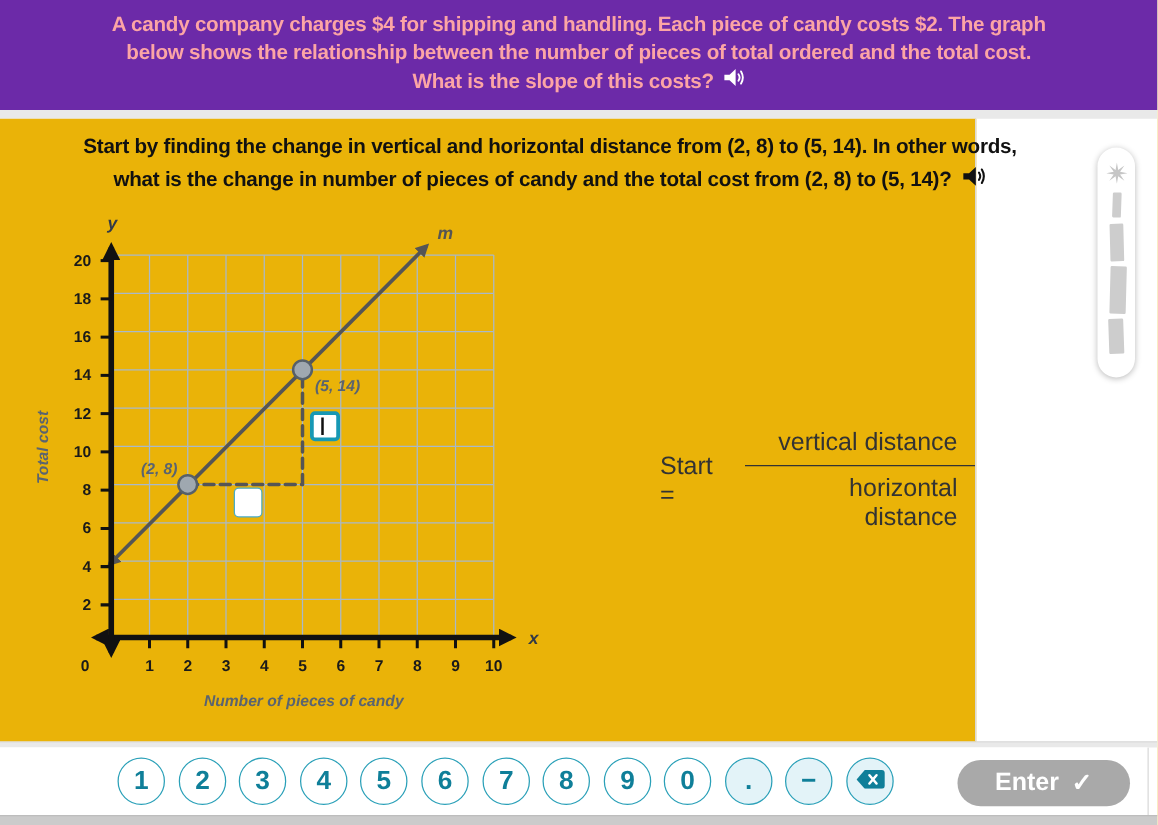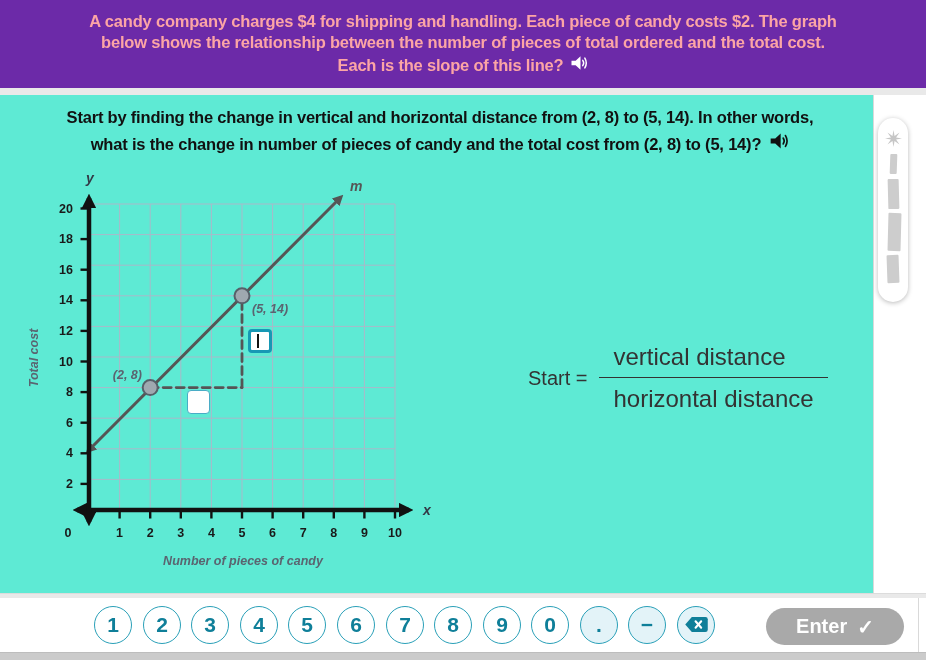--- a/index.html
+++ b/index.html
@@ -10,42 +10,42 @@
   .header { width:926px; height:88px; background:#6c2aa8; color:#fca5a5;
     display:flex; flex-direction:column; align-items:center; justify-content:center;
     font-weight:bold; font-size:16.5px; line-height:21.5px; letter-spacing:-0.2px; text-align:center; }
   .header .hline { white-space:nowrap; }
   .header .hline3 { display:flex; align-items:center; gap:7px; }
 
   .gap-strip { width:926px; height:7px; background:#e9e9e9; }
   .gap-strip2 { width:926px; height:5px; background:#e9e9e9; border-top:1px solid #dcdcdc; }
 
   
-  .content { position:relative; width:874px; height:498px; background:#5eead4;
+  .content { position:relative; width:781px; height:498px; background:#eab308;
     border-right:1px solid #d9d9d9; }
 
   .instruction { position:absolute; top:9px; left:0; width:880px; text-align:center;
     font-weight:bold; font-size:16.5px; line-height:27px; color:#111111; letter-spacing:-0.2px; }
   .instruction .iline2 { display:inline-flex; align-items:flex-start; gap:8px; }
 
   .graph-svg { position:absolute; left:28px; top:73px; }
 
   
   .ans-box { position:absolute; background:#ffffff; border-radius:4px; }
   .ans-box.focused { left:248px; top:234px; width:24px; height:24px; border:3px solid #1798b4; }
   .ans-box.idle    { left:187px; top:295px; width:23px; height:24px; border:1.5px solid #4aacc6; }
   .caret { position:absolute; left:6px; top:2px; width:1.5px; height:14px; background:#111;
     animation:blink 1s steps(1) infinite; }
   @keyframes blink { 50% { opacity:0; } }
 
   
   .formula { position:absolute; left:528px; top:248px; display:flex; align-items:center;
     color:#333333; font-size:20px; }
   .formula .lhs { margin-right:12px; }
-  .fraction { text-align:left; font-size:24px; }
+  .fraction { text-align:right; font-size:20px; }
   .fraction .num { padding:0 14px 6px 14px; }
   .fraction .den { padding:7px 14px 0 14px; border-top:1.6px solid #333333; }
 
   
   .scroll-pill { position:absolute; left:878px; top:23px; width:30px; height:184px;
     background:#ffffff; border-radius:15px; box-shadow:0 1px 5px rgba(0,0,0,0.28); }
   .scroll-pill .sun { position:absolute; left:7px; top:12px; }
   .seg { position:absolute; background:#cdcdcd; border-radius:1px; }
   .seg1 { left:12px; top:36px;  width:7px;  height:20px; transform:rotate(2deg); }
   .seg2 { left:10px; top:61px;  width:11px; height:30px; transform:rotate(-1.5deg); }
@@ -68,21 +68,21 @@
 
   svg text { font-family:"Liberation Sans","DejaVu Sans",sans-serif; }
 </style>
 </head>
 <body>
 
 <div class="header">
   <div class="hline">A candy company charges $4 for shipping and handling. Each piece of candy costs $2. The graph</div>
   <div class="hline">below shows the relationship between the number of pieces of total ordered and the total cost.</div>
   <div class="hline hline3">
-    <span>Each is the slope of this line?</span>
+    <span>What is the slope of this costs?</span>
     <span>
       <svg width="18" height="18" viewBox="0 0 24 24">
         <polygon points="2,9 7.5,9 14,3 14,21 7.5,15 2,15" fill="#ffffff"></polygon>
         <path d="M17,8.5 Q19.5,12 17,15.5" stroke="#ffffff" stroke-width="2" fill="none" stroke-linecap="round"></path>
         <path d="M19.8,5.5 Q23.6,12 19.8,18.5" stroke="#ffffff" stroke-width="2" fill="none" stroke-linecap="round"></path>
       </svg>
     </span>
   </div>
 </div>
 

